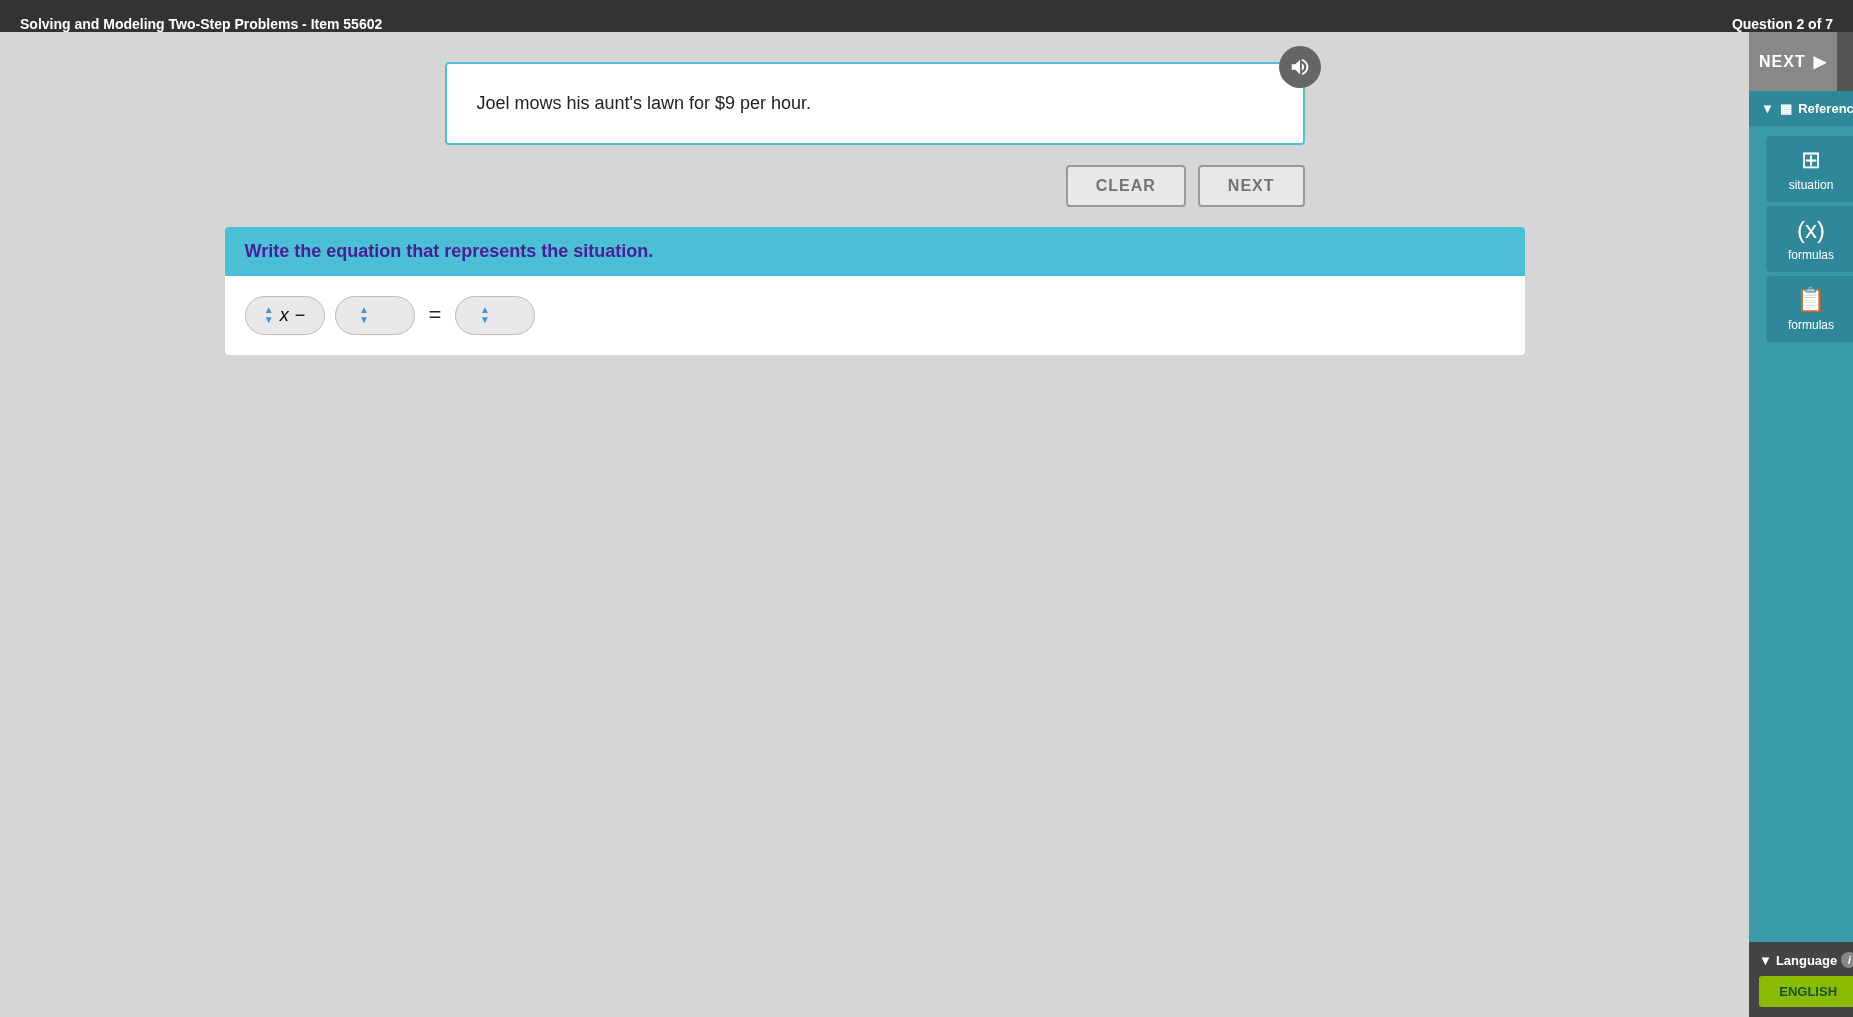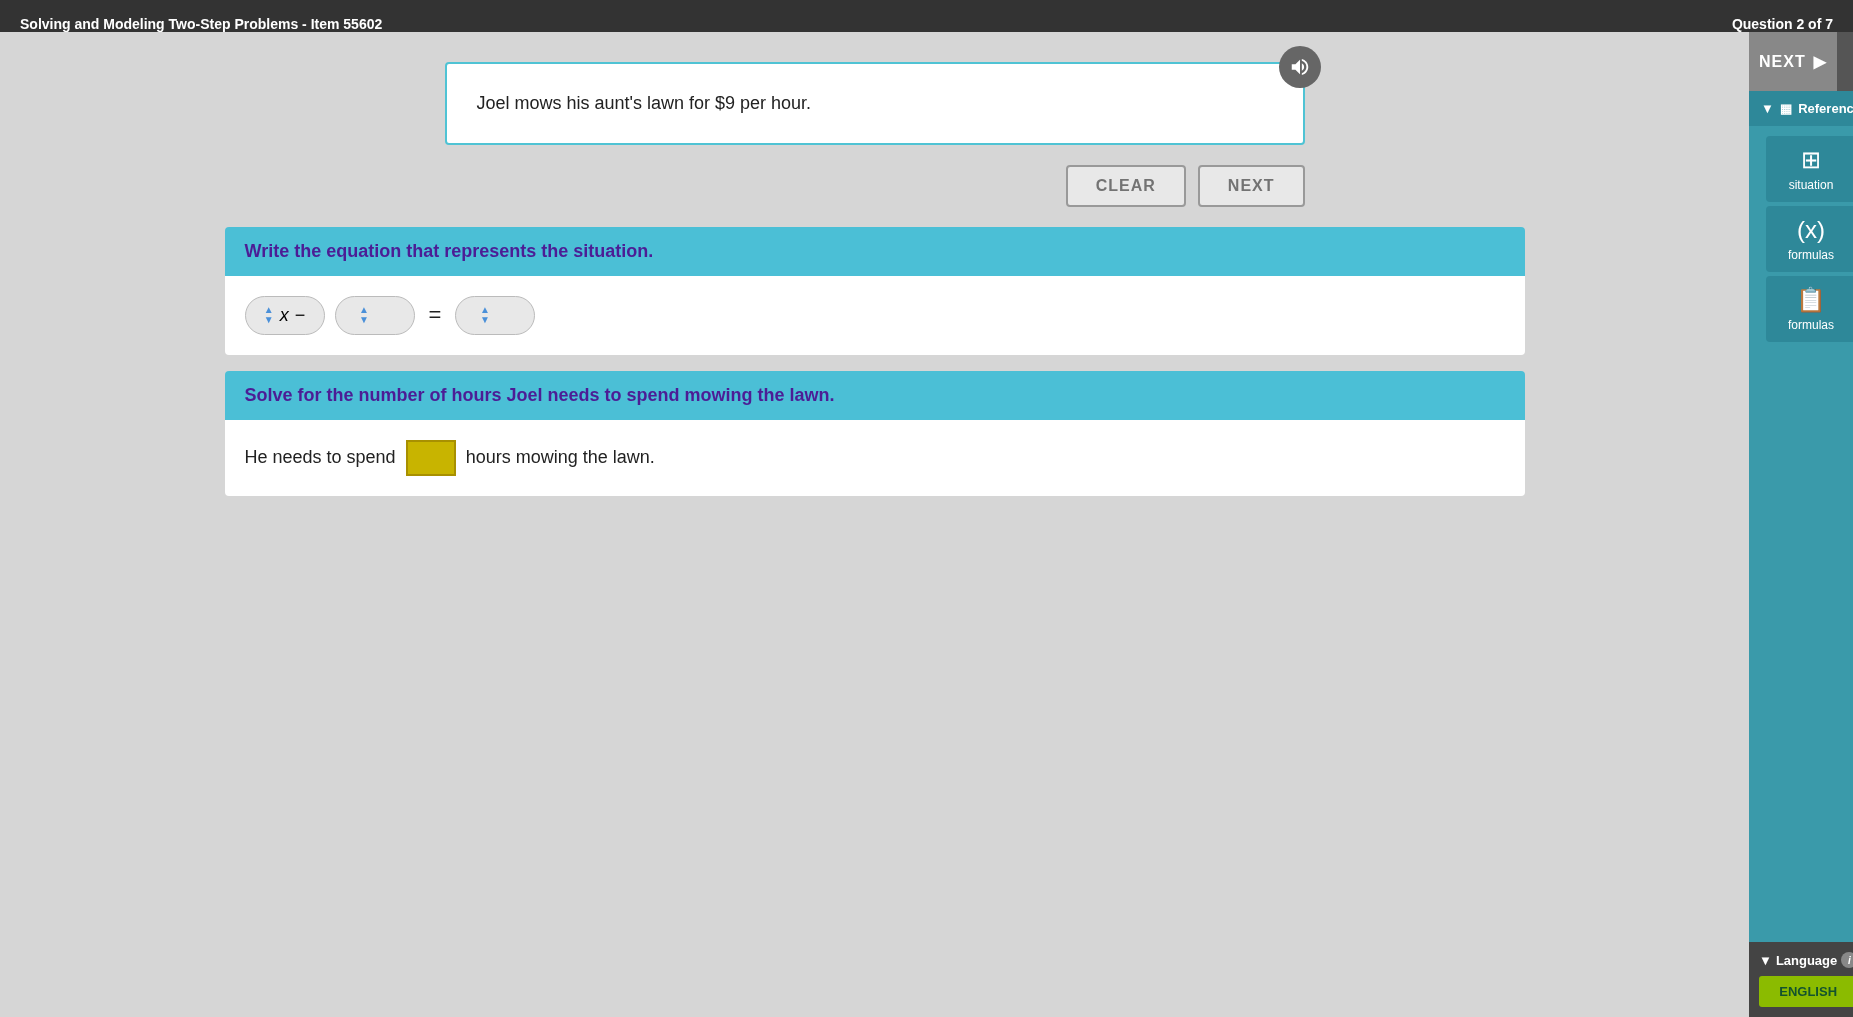--- a/index.html
+++ b/index.html
@@ -329,30 +329,20 @@
           <span class="equals-sign">=</span>
 
           <div class="dropdown-pill">
             <span class="dropdown-arrows">▲<br>▼</span>
             <span>&nbsp;&nbsp;&nbsp;</span>
           </div>
         </div>
       </div>
     </div>
 
-    <div class="section-panel">
-      <div class="section-header">Solve for the number of hours Joel needs to spend mowing the lawn.</div>
-      <div class="section-body">
-        <div class="solve-text">
-          <span>He needs to spend</span>
-          <div class="answer-box"></div>
-          <span>hours mowing the lawn.</span>
-        </div>
-      </div>
-    </div>
 
   </div>
 
   <div class="right-sidebar">
     <button class="next-btn">
       <span>NEXT</span>
       <span>▶</span>
     </button>
 
     <div class="reference-panel">

